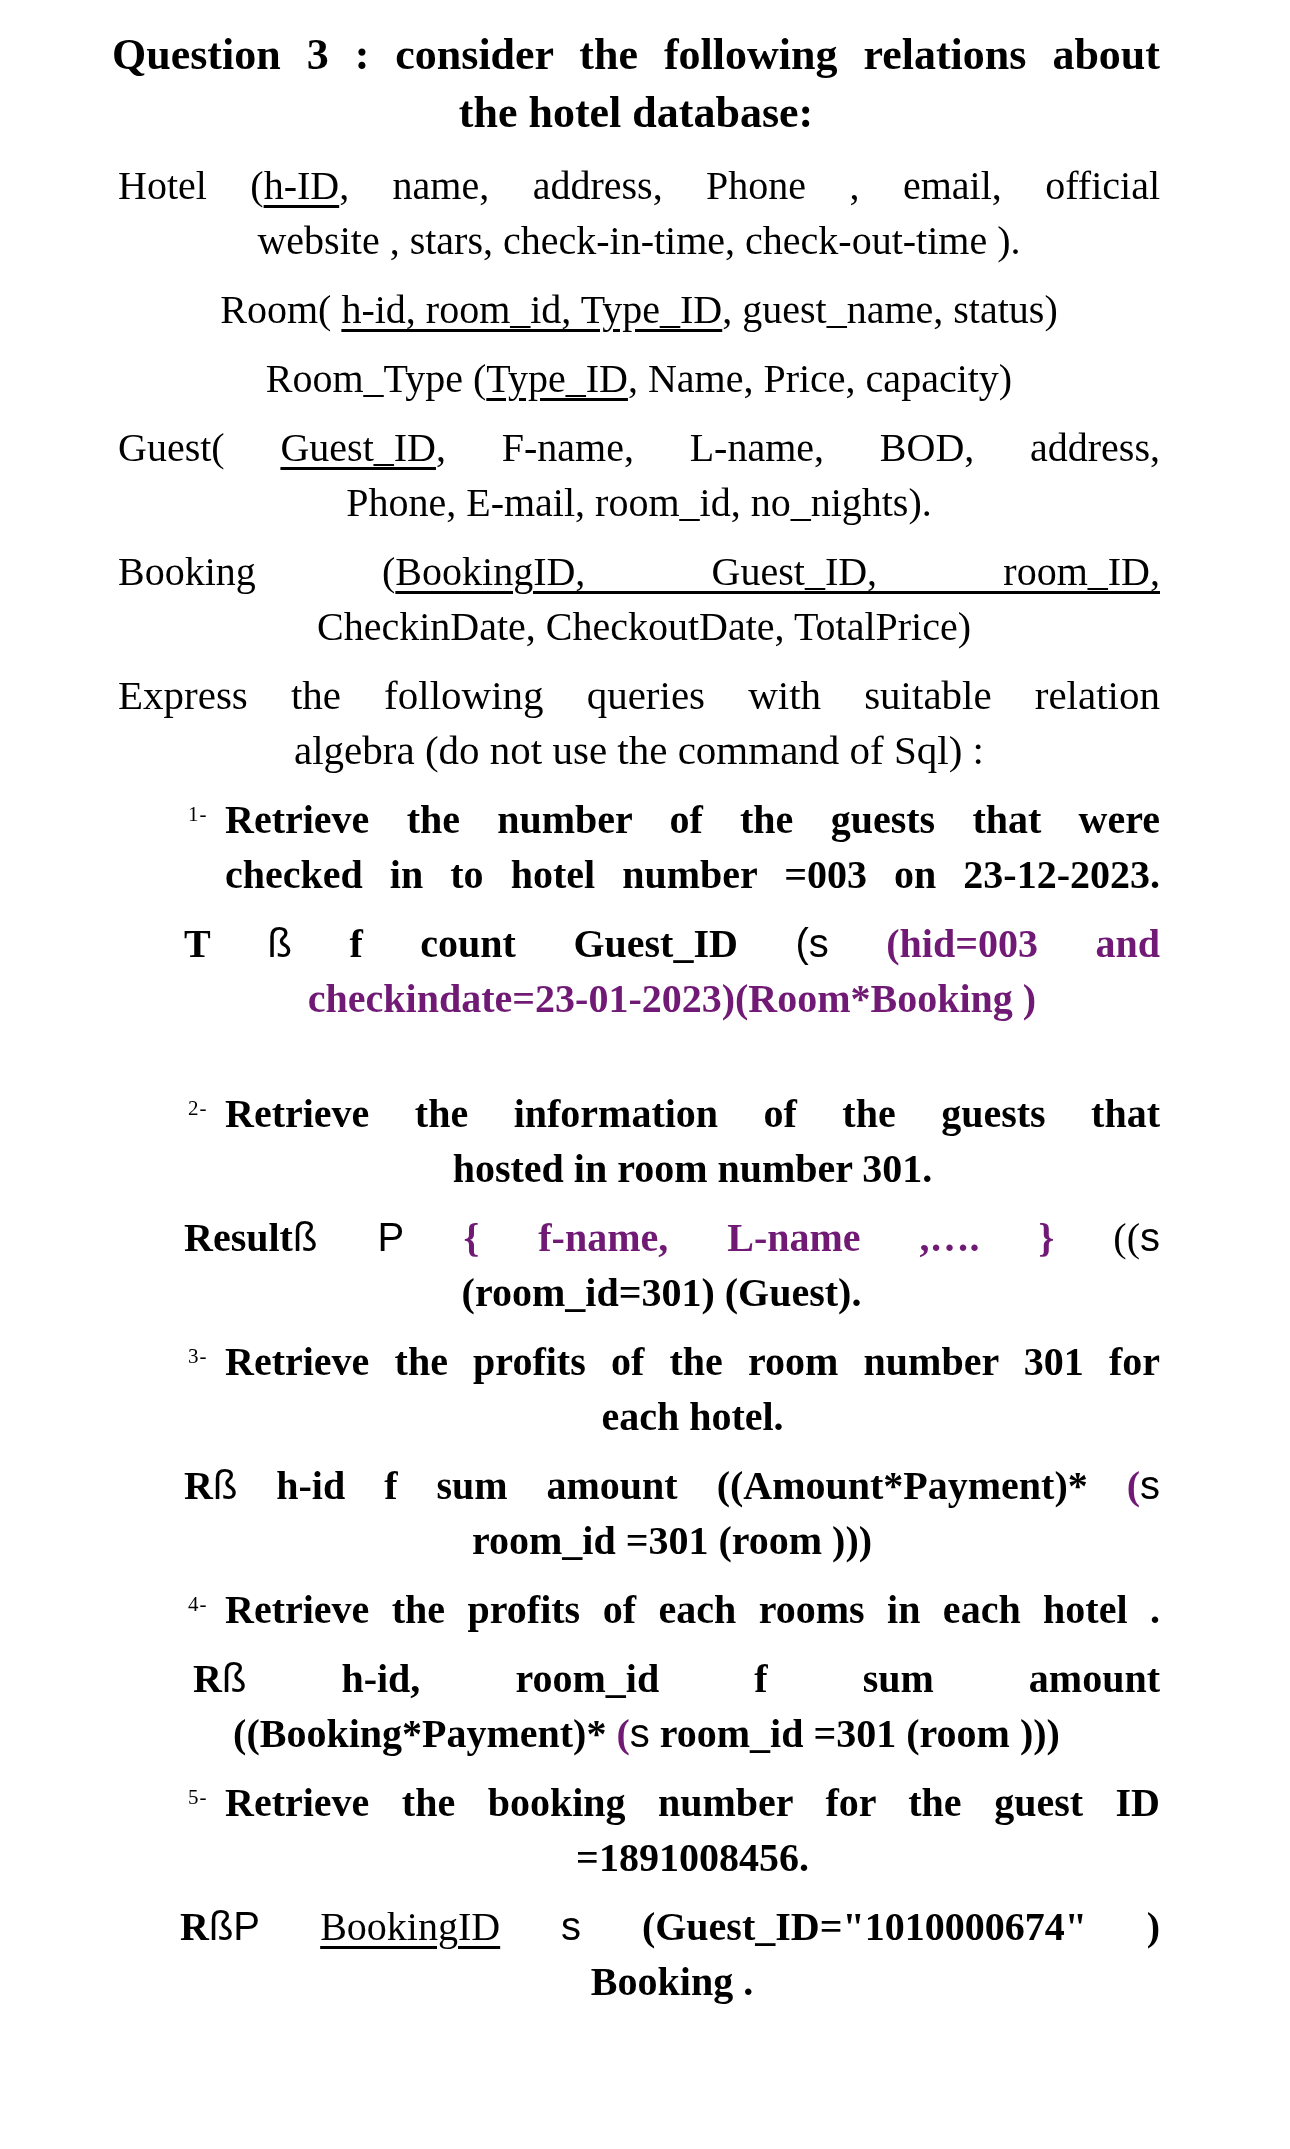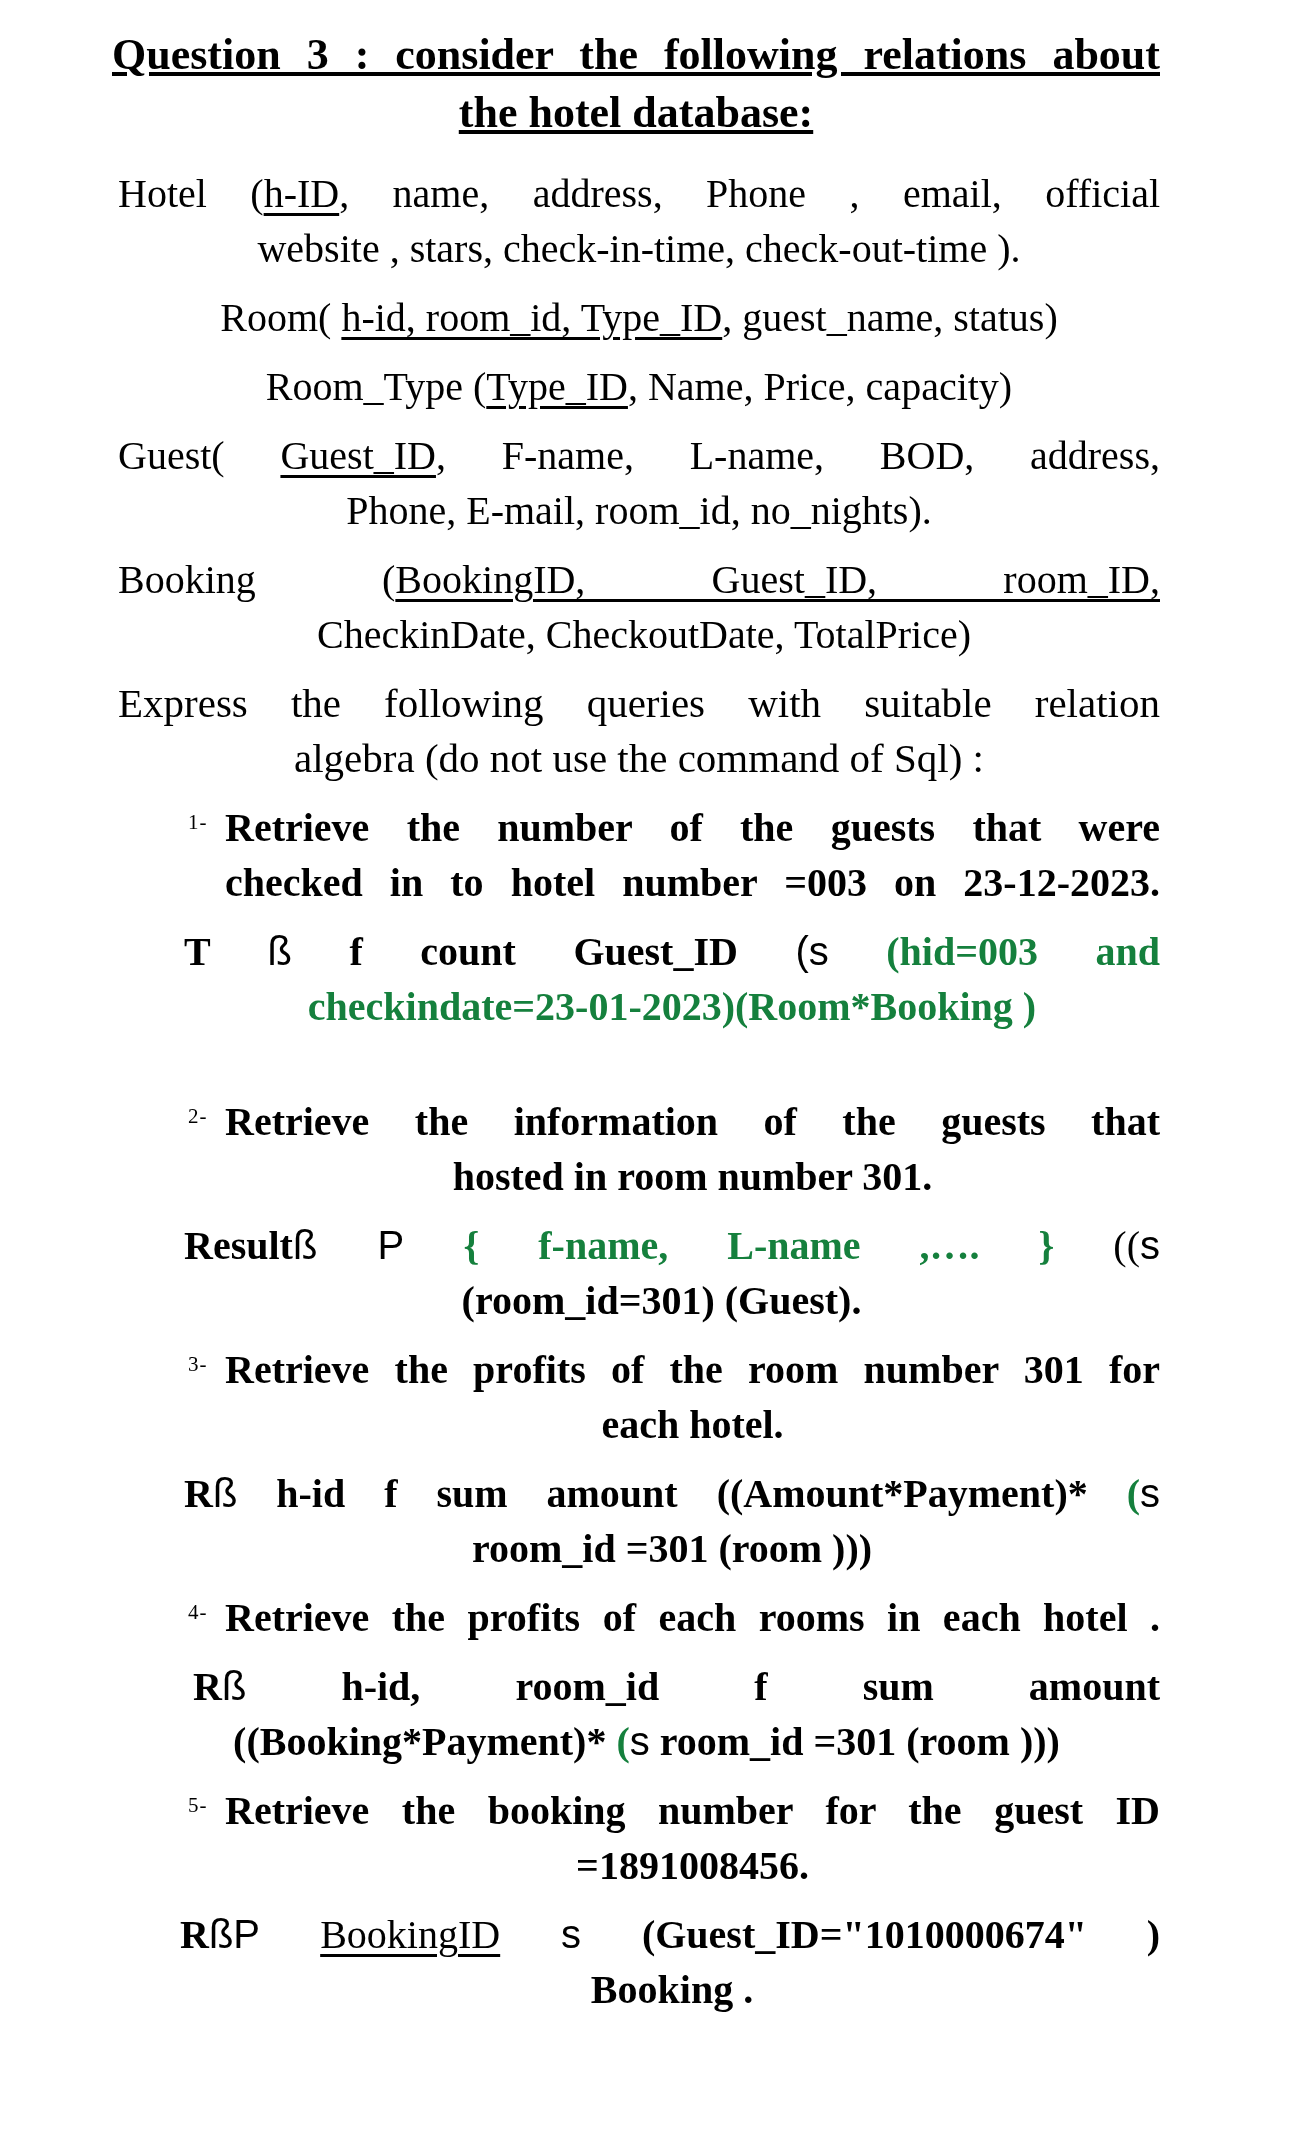--- a/index.html
+++ b/index.html
@@ -7,21 +7,21 @@
   body { width:1290px; height:2149px; overflow:hidden; }
   .doc {
     padding:26px 130px 0 118px;
     font-family:"Liberation Serif", serif;
     color:#000000;
   }
   .line { font-size:40px; line-height:55px;text-align:center; }
   .j { text-align:justify; text-align-last:justify; }
   .block { margin-bottom:14px; }
 
-  .title { margin-left:-6px; margin-bottom:24px;text-decoration:underline; }
+  .title { margin-left:-6px; margin-bottom:16px; }
   .title .line { font-size:44px; line-height:58px; font-weight:700; }
 
   .instr .line { font-size:41px; font-weight:400; }
 
   .q .line { font-weight:700; position:relative; margin-left:107px; }
   .marker {
     position:absolute; left:-37px; bottom:5px;
     font-size:21px; font-weight:400; letter-spacing:1px;
   }
 
@@ -30,21 +30,21 @@
   .f2 .l2 { margin-left:45px; }
   .f4 .l1 { margin-left:75px; }
   .f4 .l2 { margin-left:15px; }
   .f5 .l1 { margin-left:62px; }
 
   .booking-l2 { margin-left:10px; }
 
   .u { text-decoration:underline; text-decoration-thickness:2.5px; text-underline-offset:6px; }
   .sans { font-family:"Liberation Sans", sans-serif; font-weight:400; }
   .rg { font-weight:400; }
-  .red { color:#15803d; }
+  .red { color:#701a75; }
 </style>
 </head>
 <body>
 
 <div class="doc">
 
   <div class="block title">
     <div class="line j">Question 3 :  consider the following relations about</div>
     <div class="line">the hotel database:</div>
   </div>

